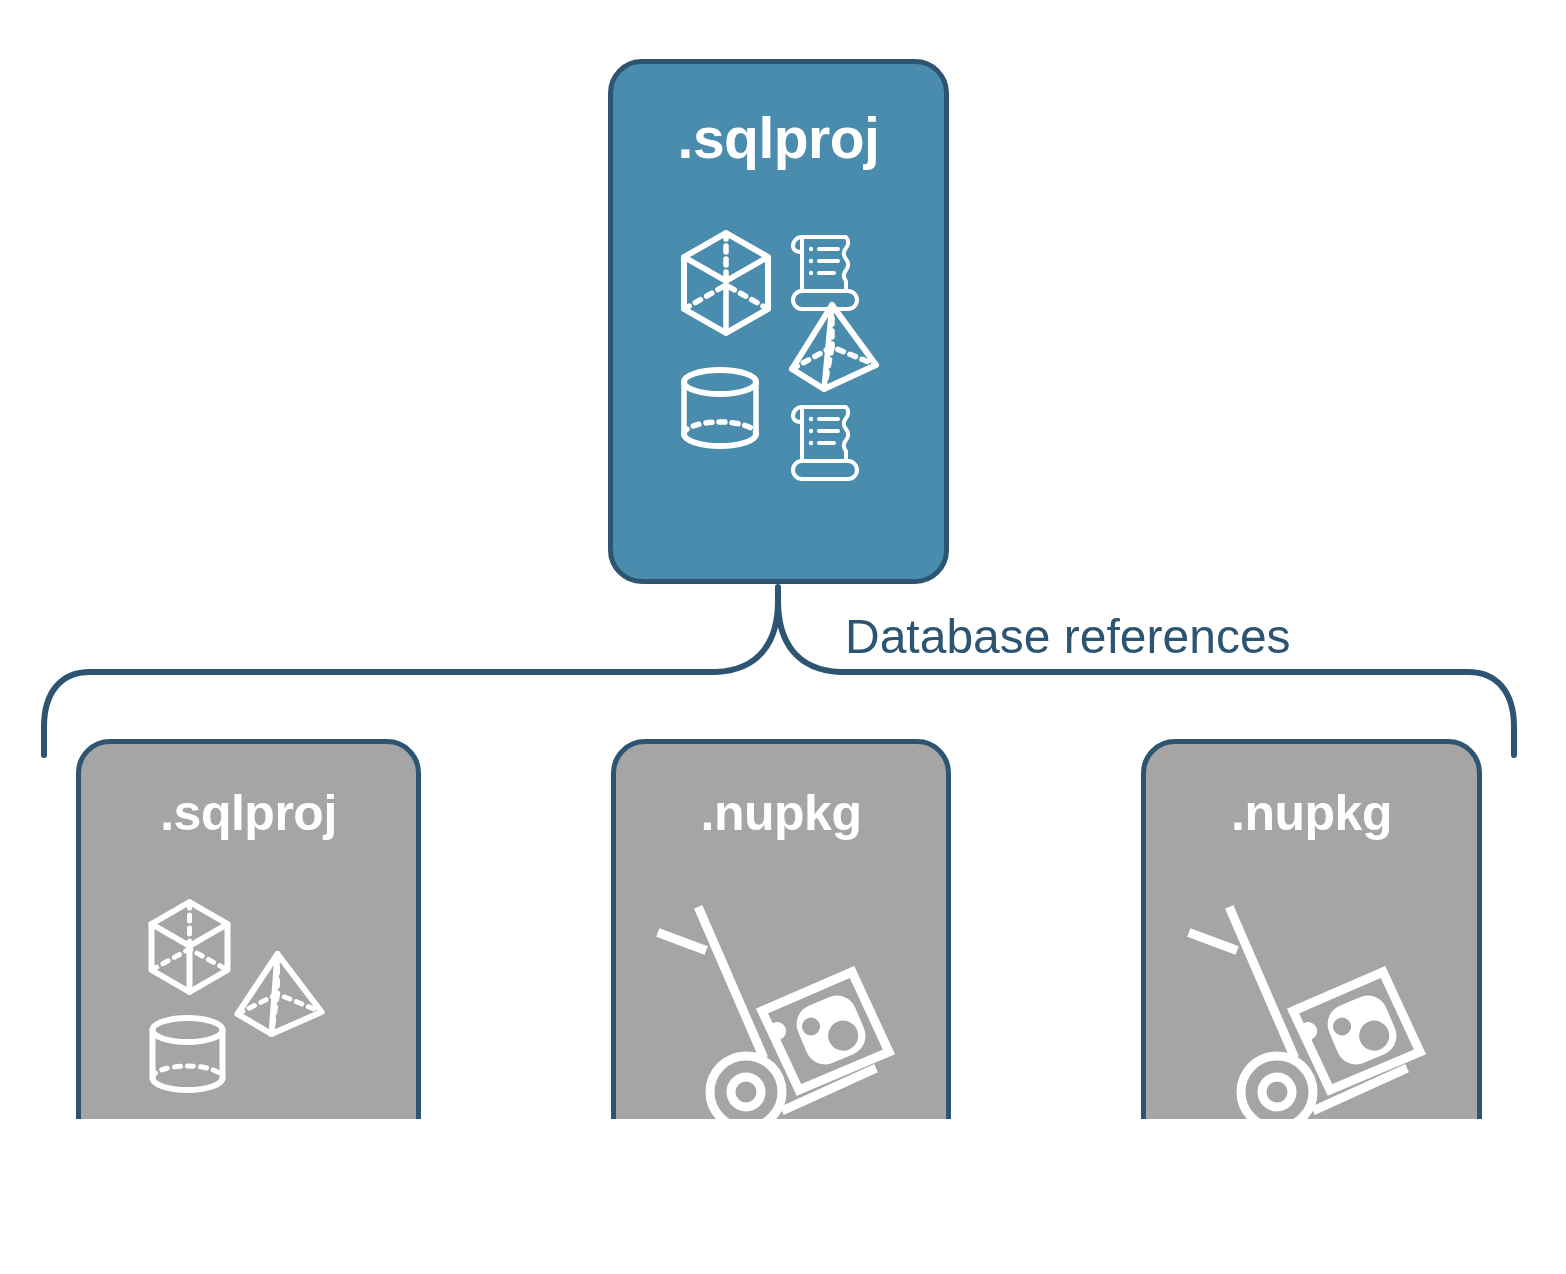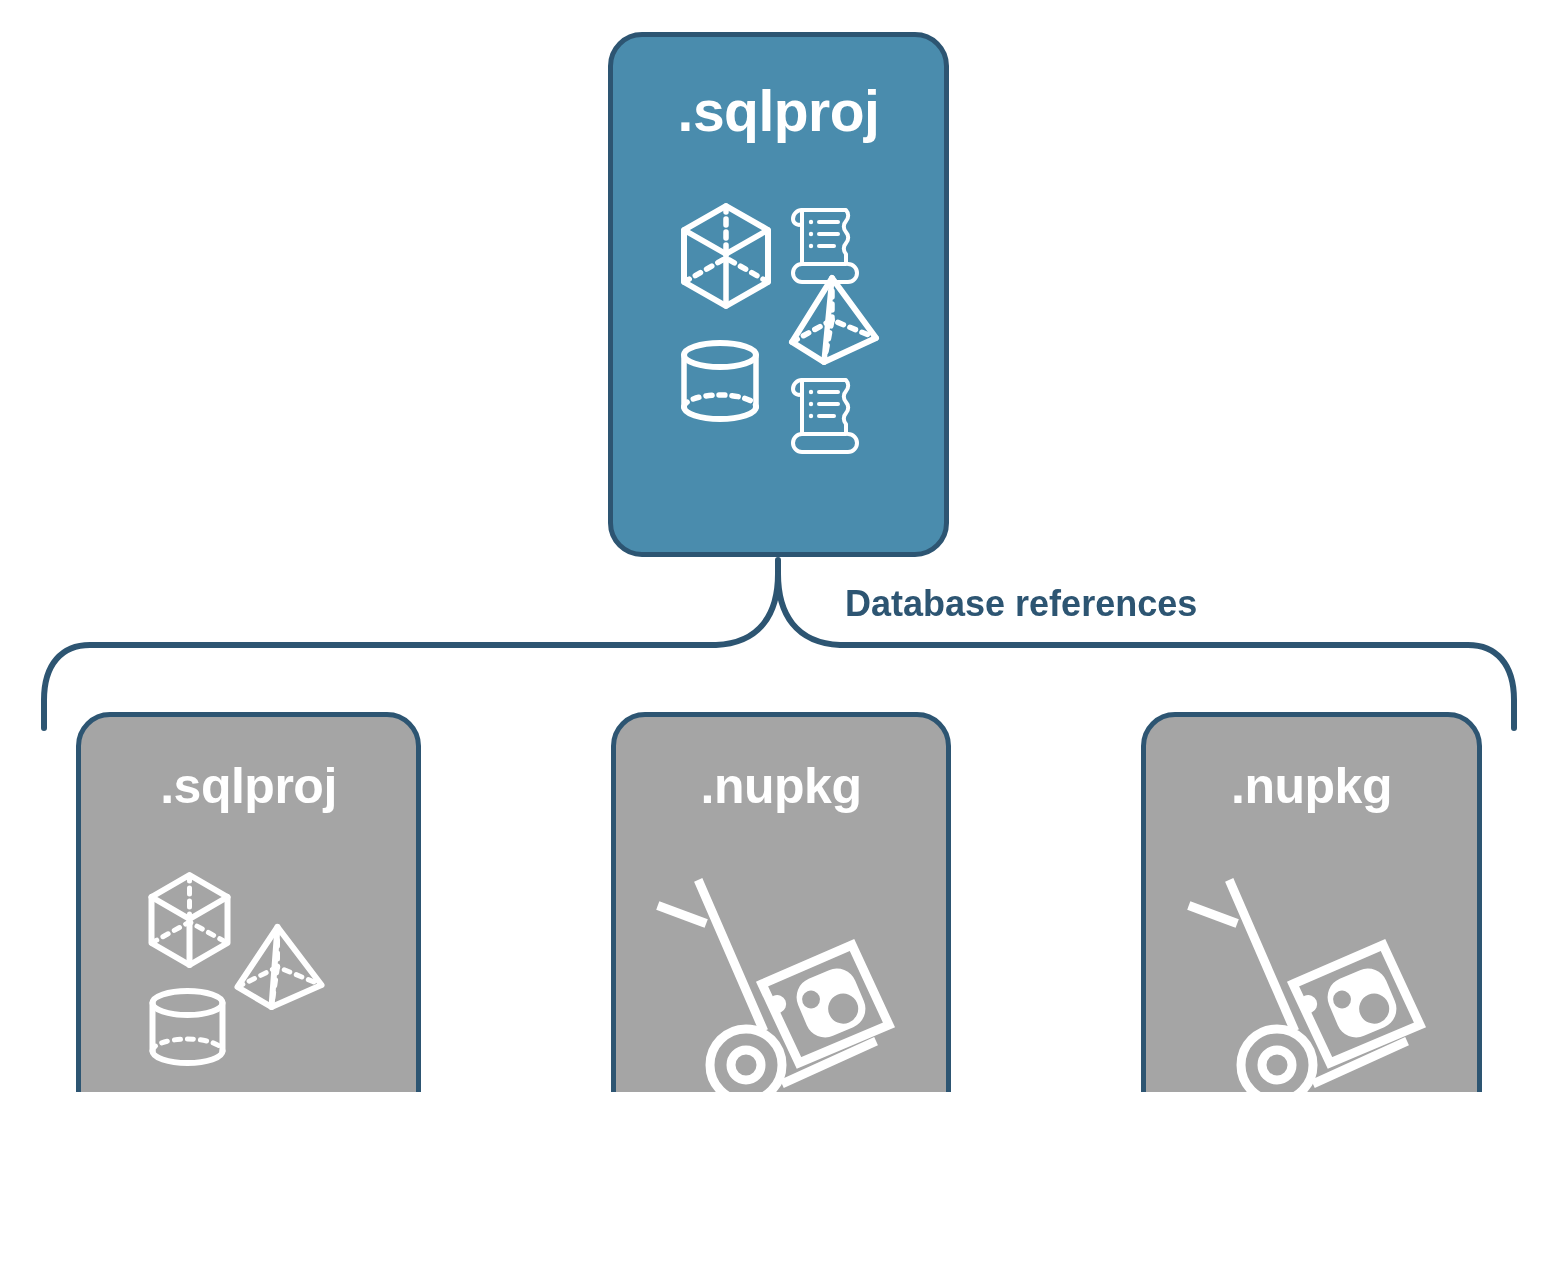--- a/index.html
+++ b/index.html
@@ -9,20 +9,21 @@
   }
   body {
     font-family: "Liberation Sans", sans-serif;
   }
   #stage {
     position: relative;
     width: 1566px;
     height: 1092px;
     background: #ffffff;
     overflow: hidden;
+    margin-top: 27px;
   }
 
   .node {
     position: absolute;
     box-sizing: border-box;
     border: 5px solid #2d5572;
     border-radius: 34px;
     display: block;
   }
   .node.blue { background: #4a8cad; }
@@ -89,22 +90,22 @@
     top: 0;
     width: 1566px;
     height: 1274px;
     pointer-events: none;
   }
 
   #bracket-label {
     position: absolute;
     left: 845px;
     top: 586px;
-    font-size: 36px;
-    font-weight: bold;
+    font-size: 48px;
+    font-weight: normal;
     color: #2d5572;
     white-space: nowrap;
     line-height: 1;
     user-select: none;
   }
 
   svg { display: block; overflow: visible; }
 </style>
 </head>
 <body>

